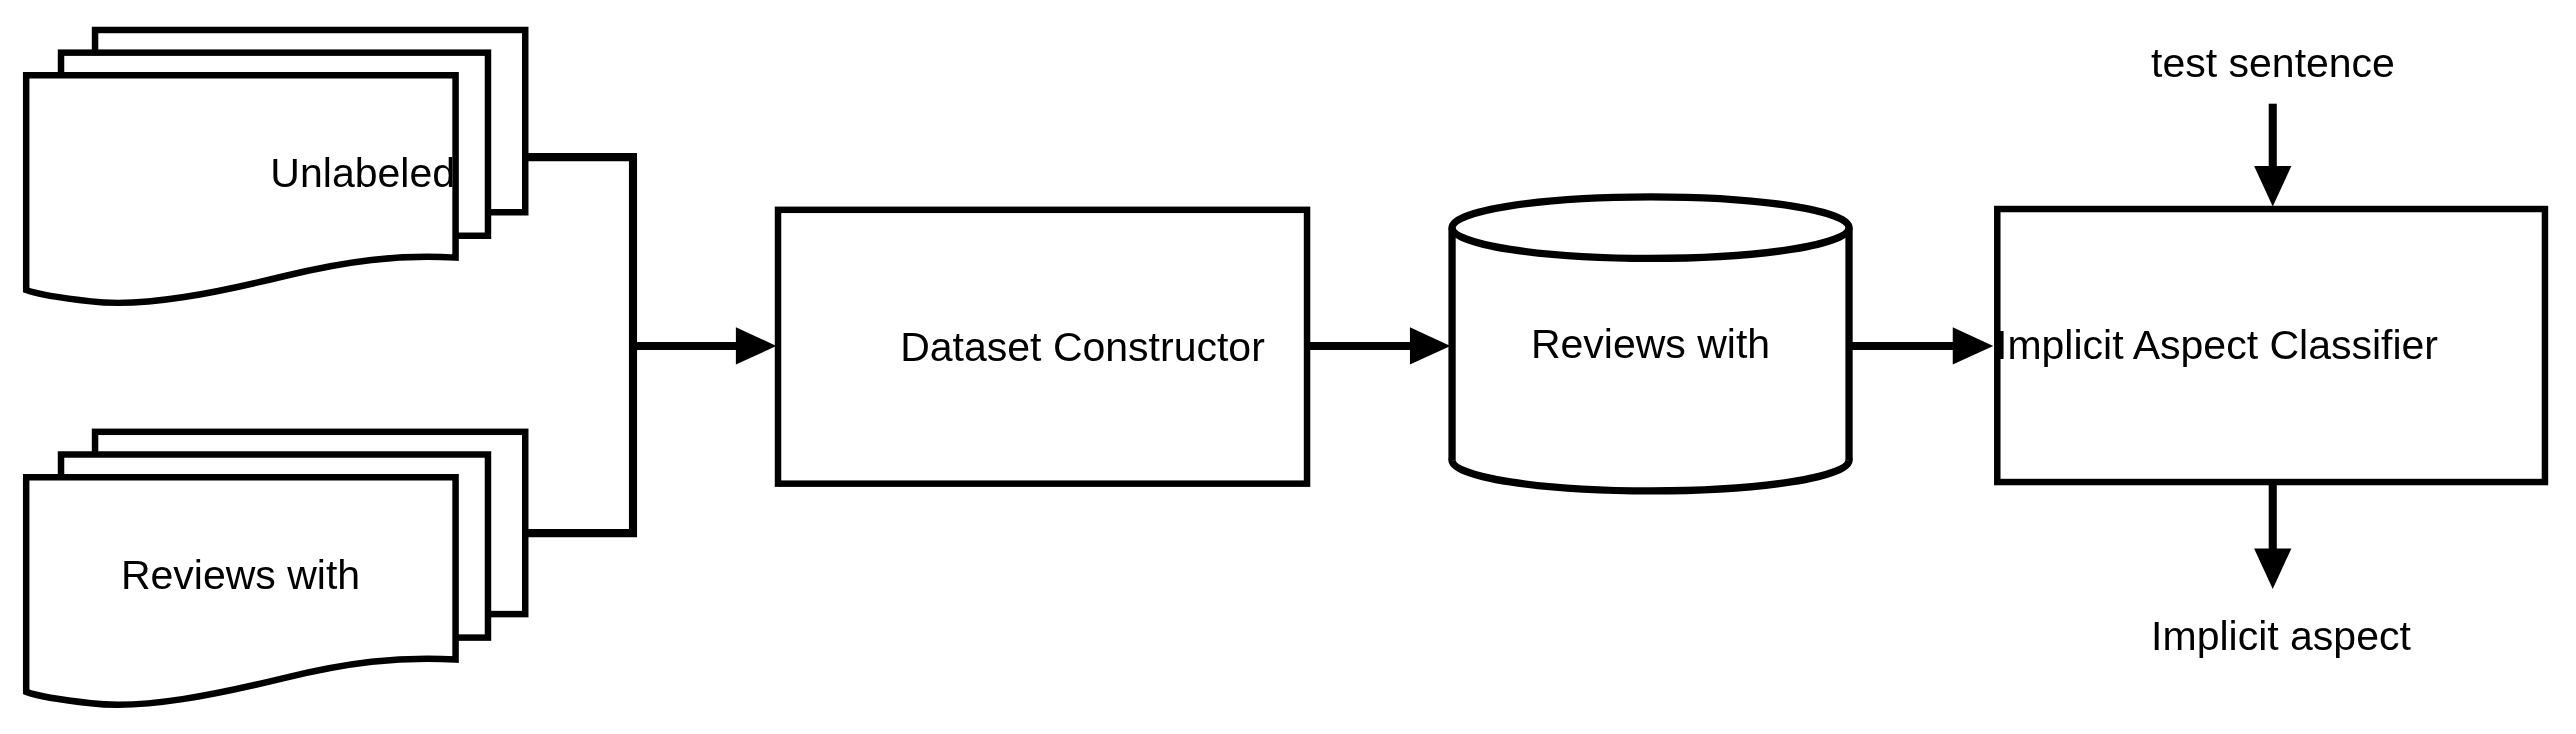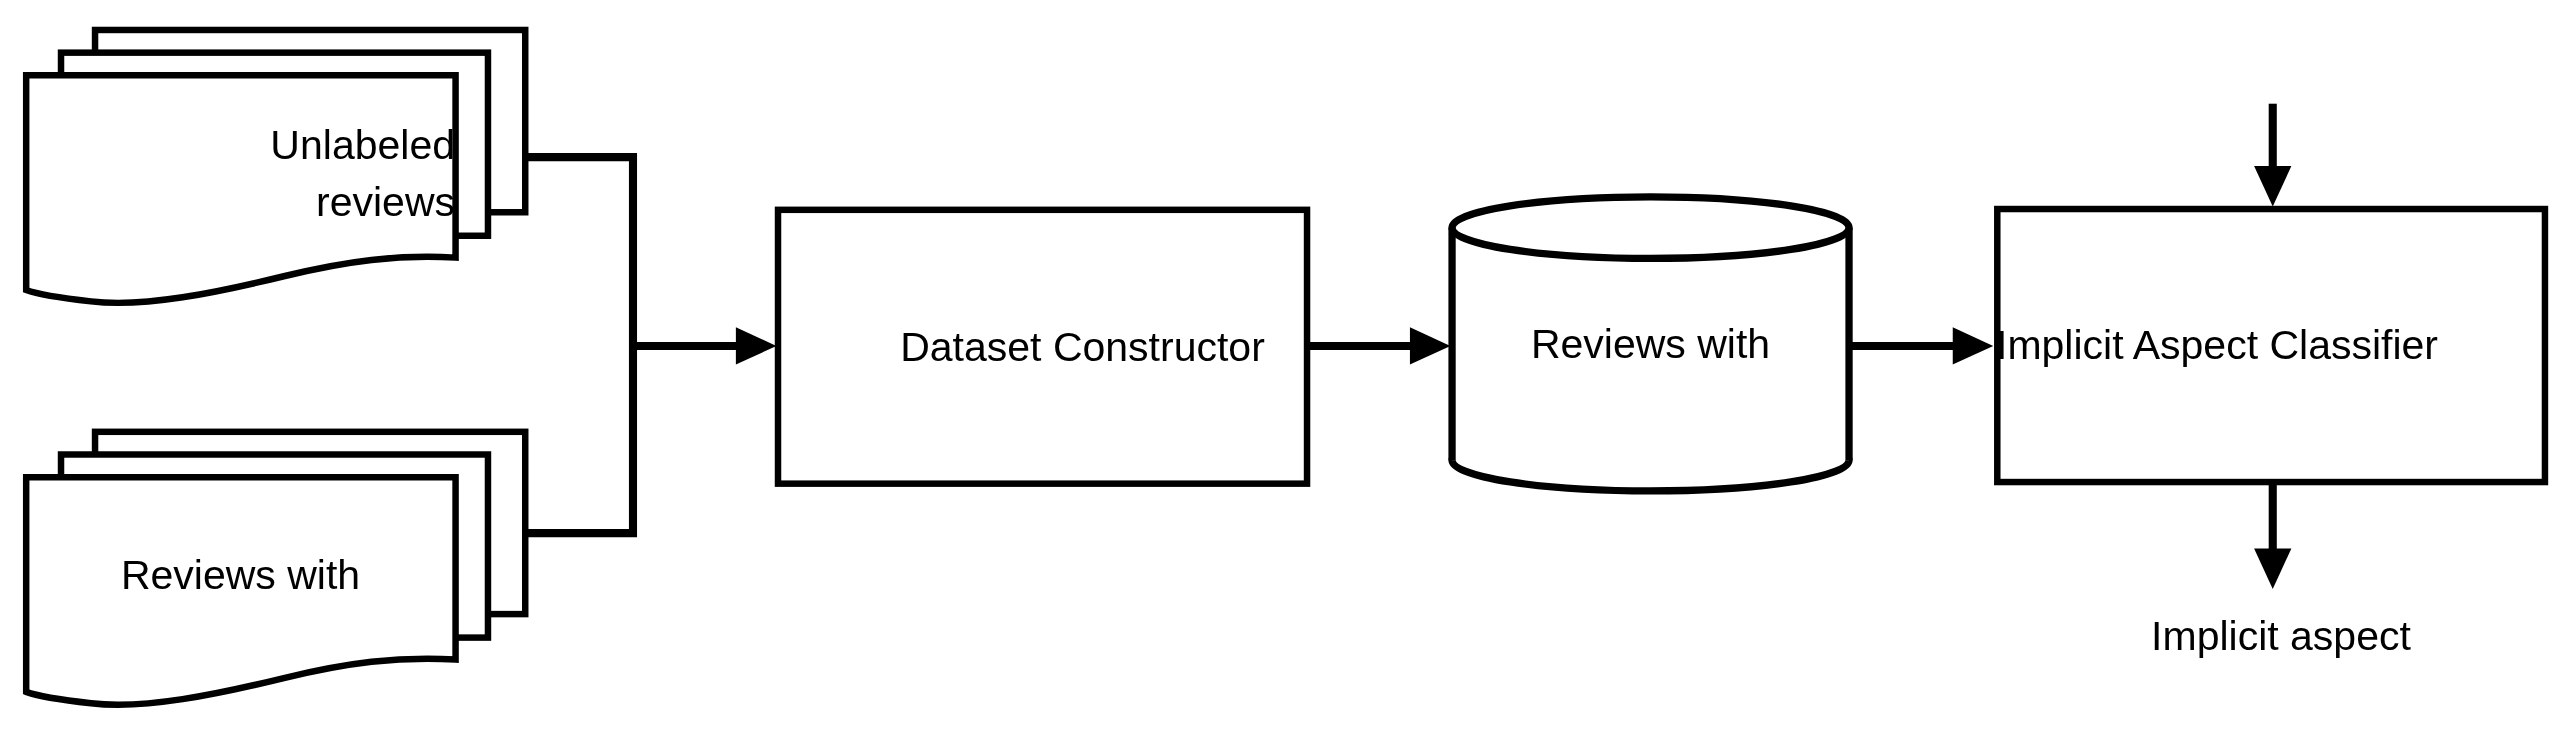--- a/index.html
+++ b/index.html
@@ -88,38 +88,40 @@
       <rect x="1792" y="281" width="490" height="287" fill="#ffffff" stroke="none"></rect>
       <path d="M 1792 281 L 1792 568 M 2282 281 L 2282 568" stroke="#000000" stroke-width="9" fill="none"></path>
       <ellipse cx="2037" cy="281" rx="245" ry="38" fill="#ffffff" stroke="#000000" stroke-width="9"></ellipse>
     </g>
 
     <rect x="2465" y="258" width="676" height="337" fill="#ffffff" stroke="#000000" stroke-width="8"></rect>
   </svg>
 
   <div class="label" style="left:26px; top:117px; width:429px; height:113px;align-items:flex-end;">
     <span>Unlabeled</span>
-    <span>reviews</span>
   </div>
 
   <div class="label" style="left:26px; top:519px; width:429px; height:113px;">
     <span>Reviews with</span>
   </div>
 
   <div class="label" style="left:818px; top:210px; width:529px; height:274px;">
     <span>Dataset Constructor</span>
   </div>
 
   <div class="label" style="left:1452px; top:288px; width:397px; height:113px;">
     <span>Reviews with</span>
   </div>
 
   <div class="label" style="left:1943px; top:209px; width:548px; height:273px;">
     <span>Implicit Aspect Classifier</span>
   </div>
 
+  <div class="label" style="left:2111px; top:23px; width:324px; height:81px;">
+    <span>test sentence</span>
+  </div>
 
   <div class="label" style="left:2119px; top:596px; width:324px; height:81px;">
     <span>Implicit aspect</span>
   </div>
 
 </div>
 
 
 </body></html>

